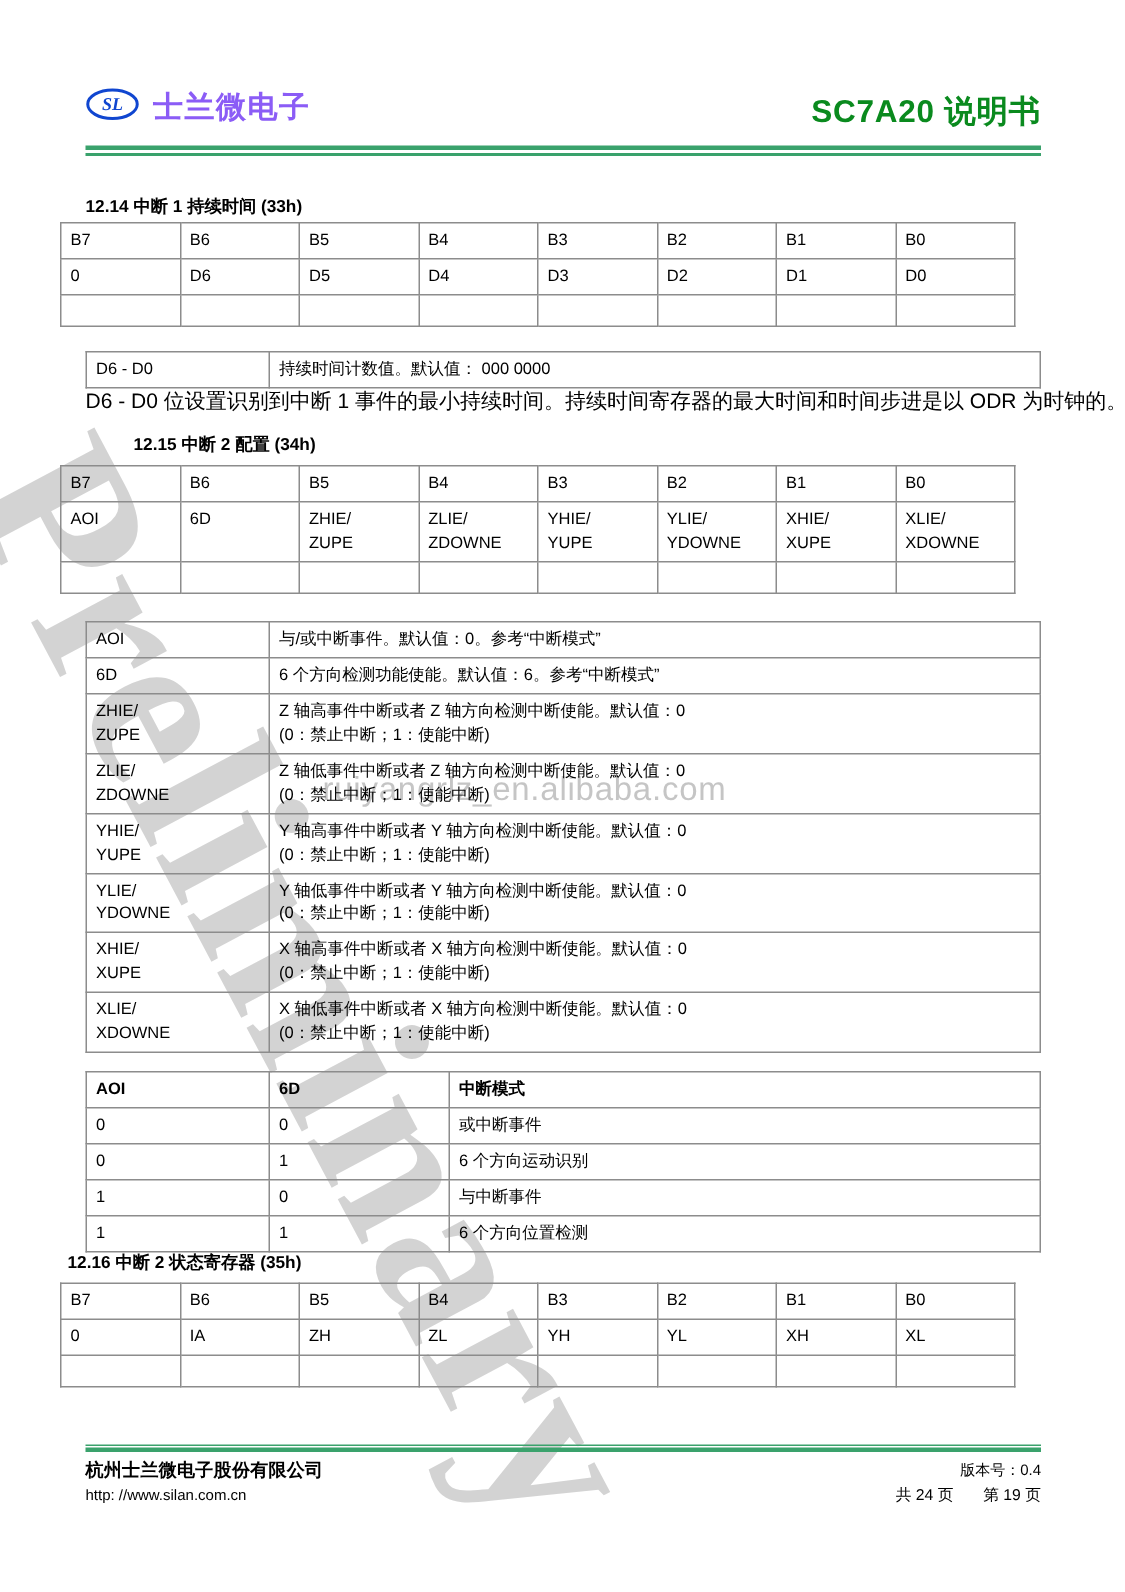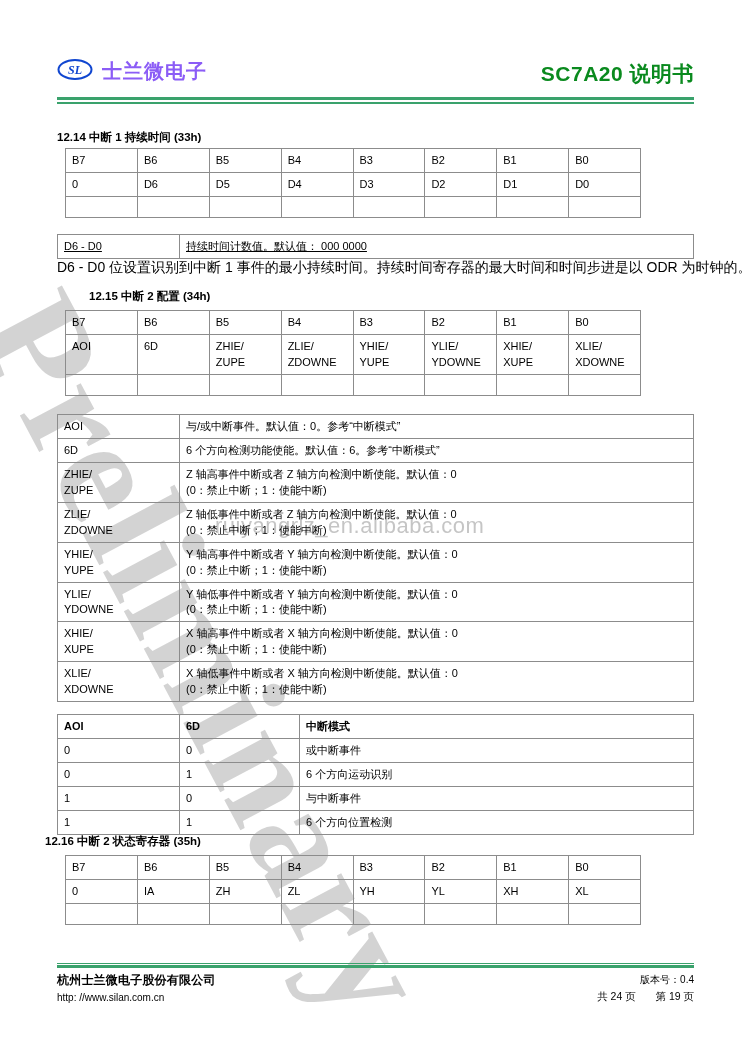--- a/index.html
+++ b/index.html
@@ -140,28 +140,28 @@
     font-family: "Liberation Sans", "DejaVu Sans", sans-serif;
     line-height: 1.45;
   }
   table.doc-tbl th {
     font-weight: 700;
   }
   .bitrow td { height: 11px; }
   .blankrow td { height: 16px; }
 
   
-  .reg-tbl { width: 576px; left: 65px; }
+  .reg-tbl { width: 637px; left: 40px; }
   .reg-tbl col { width: 12.5%; }
   .reg-tbl td { height: 13px; }
   .reg-tbl td.two-line { }
   .reg-tbl .ln2 { display: block; }
 
   
-  .def-box { width: 637px; left: 57px; text-decoration: underline; }
+  .def-box { width: 637px; left: 57px; }
 
   
   .desc-tbl { width: 637px; left: 57px; }
   .desc-tbl td.name-col { width: 122px; }
   .desc-tbl td .l2 { display: block; }
 
   
   .mode-tbl { width: 637px; left: 57px; }
   .mode-tbl td.c1 { width: 122px; }
   .mode-tbl td.c2 { width: 120px; }

